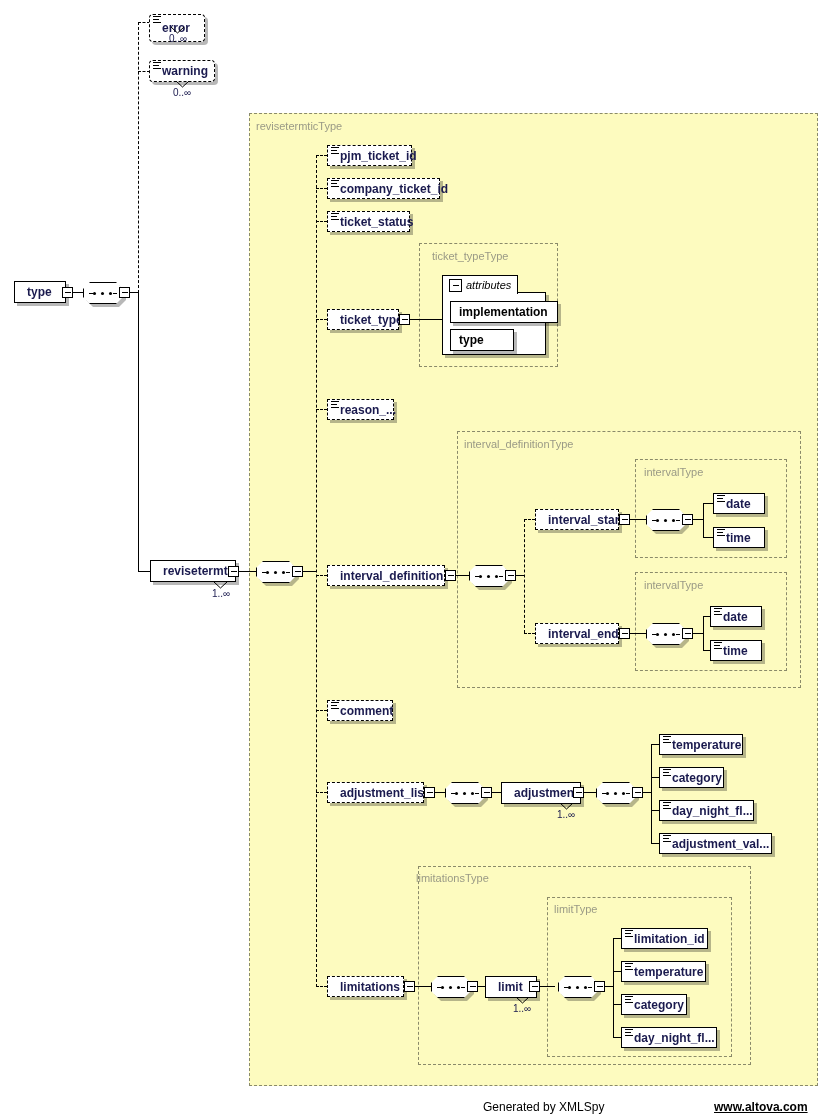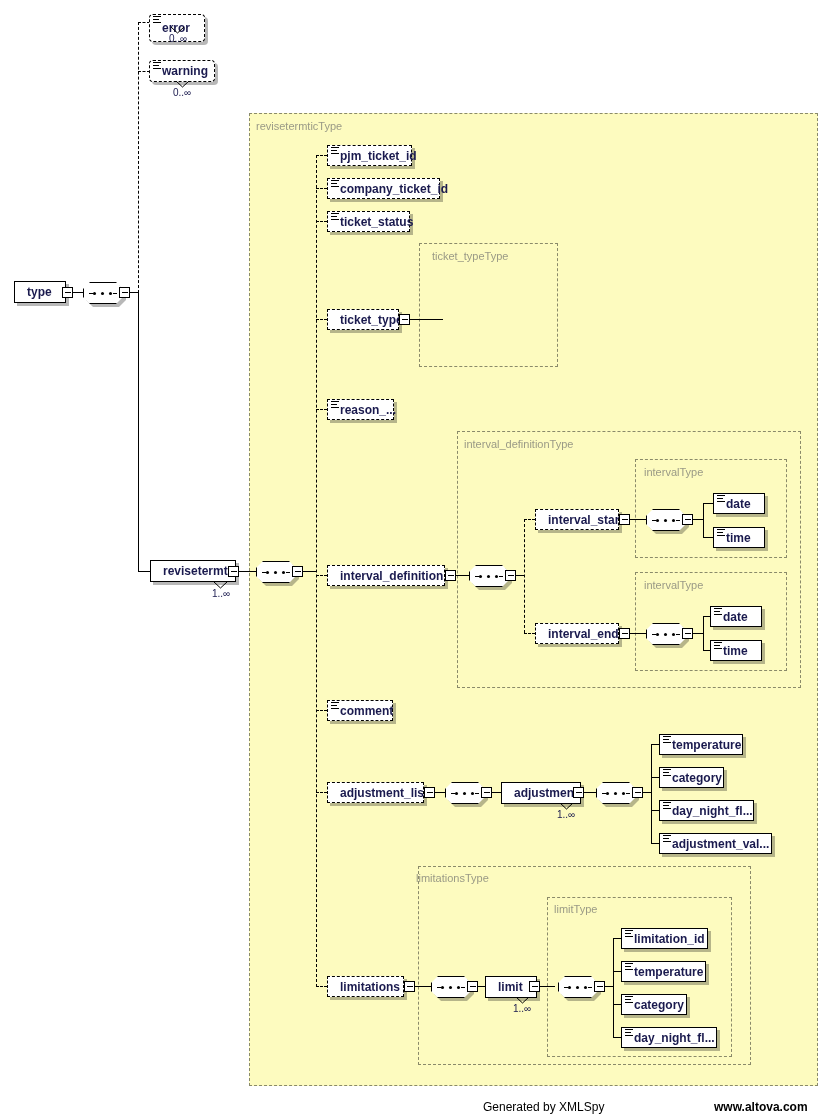--- a/index.html
+++ b/index.html
@@ -236,20 +236,32 @@
     <span class="tix"></span>
     <span class="txt">ticket_status</span>
   </div>
 
   <div class="elem opt" style="left:327px;top:309px;width:72px;">
     <span class="txt">ticket_type</span>
   </div>
   <div class="expander" style="left:399px;top:314px;"></div>
   <div class="hline" style="left:410px;top:319px;width:33px;"></div>
 
+  <div class="attrpanel" style="left:442px;top:292px;width:104px;height:63px;">
+    <div class="attrtab">
+      <span class="expander" style="position:relative;"></span>
+      <span>attributes</span>
+    </div>
+    <div class="attrbox" style="position:absolute;left:7px;top:8px;width:90px;">
+      <span>implementation</span>
+    </div>
+    <div class="attrbox" style="position:absolute;left:7px;top:36px;width:46px;">
+      <span>type</span>
+    </div>
+  </div>
 
   <div class="elem opt" style="left:327px;top:399px;width:67px;">
     <span class="tix"></span>
     <span class="txt">reason_...</span>
   </div>
 
   <div class="elem opt" style="left:327px;top:565px;width:118px;">
     <span class="txt">interval_definition</span>
   </div>
   <div class="expander" style="left:445px;top:570px;"></div>
@@ -448,15 +460,15 @@
   <div class="elem" style="left:621px;top:994px;width:66px;">
     <span class="tix"></span>
     <span class="txt">category</span>
   </div>
   <div class="elem" style="left:621px;top:1027px;width:96px;">
     <span class="tix"></span>
     <span class="txt">day_night_fl...</span>
   </div>
 
   <div class="footer" style="left:483px;top:1100px;">Generated by XMLSpy</div>
-  <div class="footer bold" style="left:714px;top:1100px;">www.altova.com</div>
+  <div class="footer bold" style="left:714px;top:1100px;text-decoration:underline;">www.altova.com</div>
 
 </div>
 
 </body></html>

